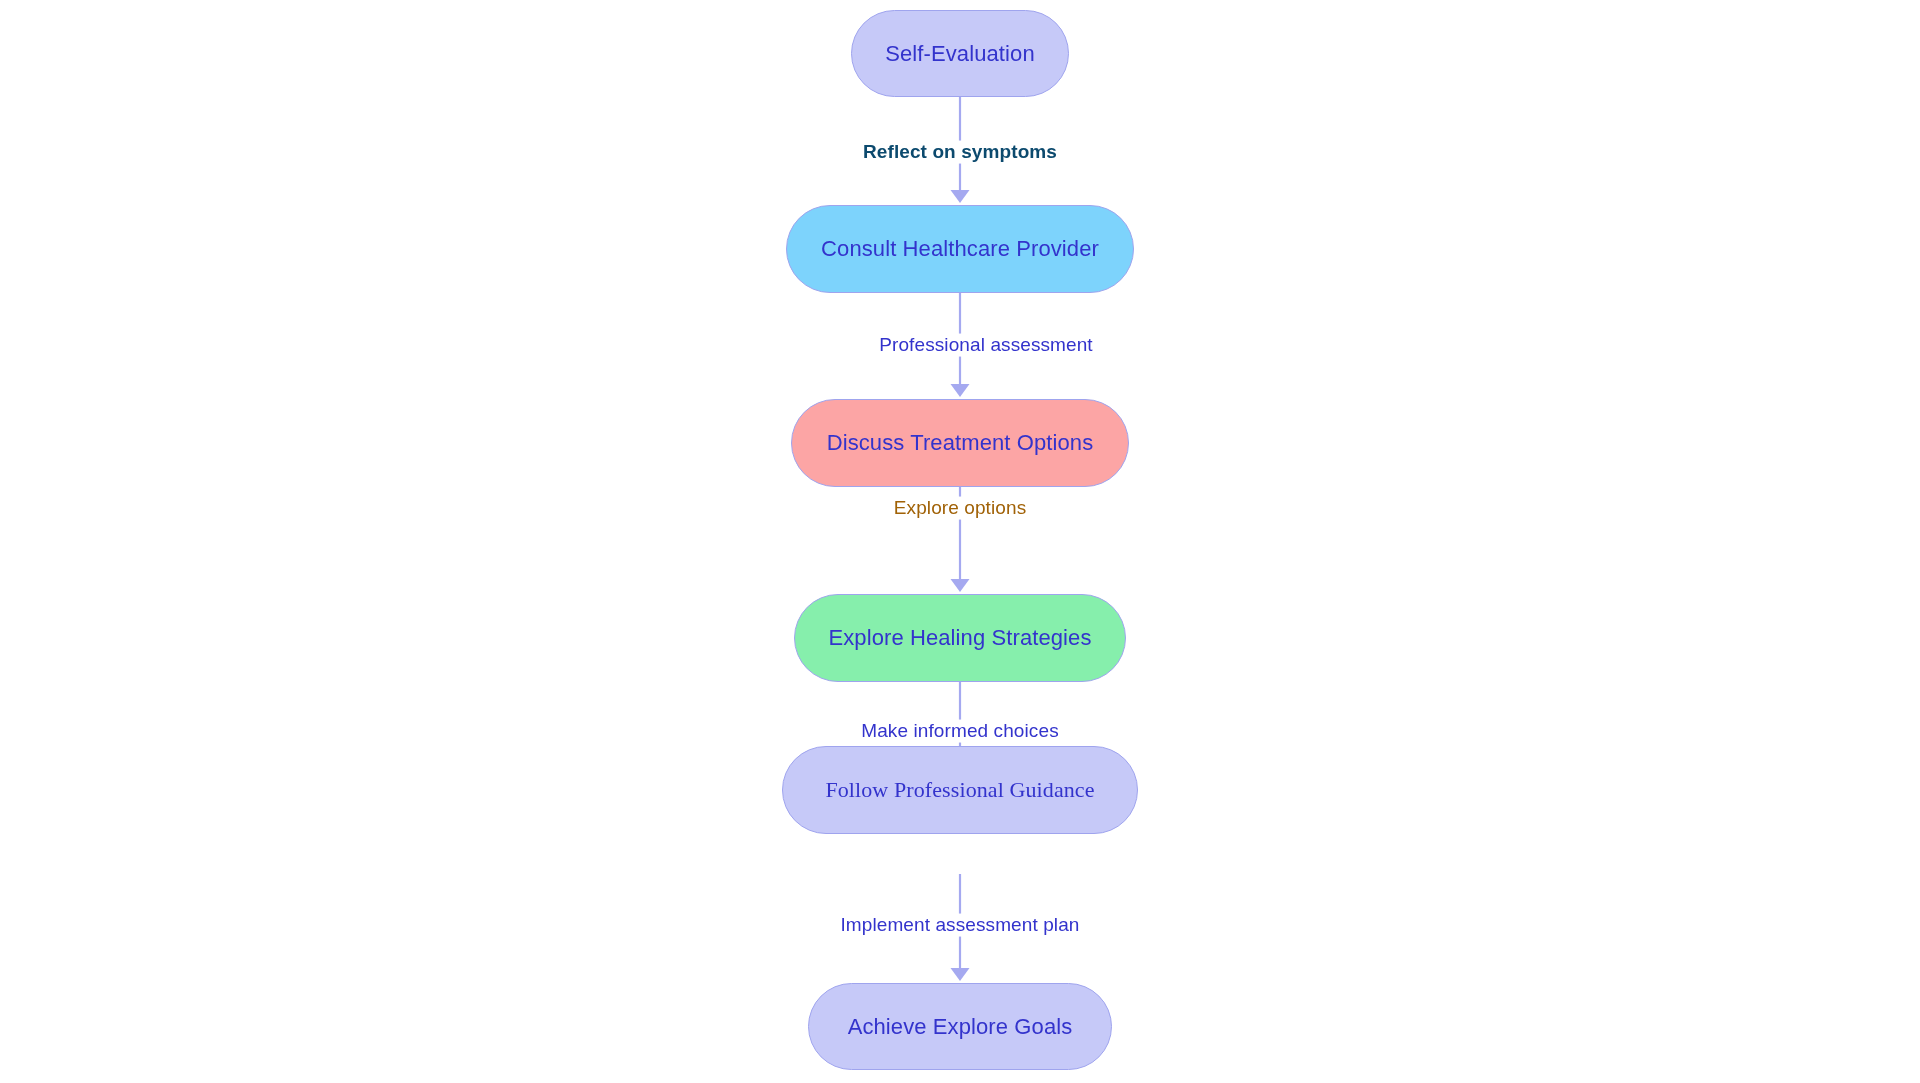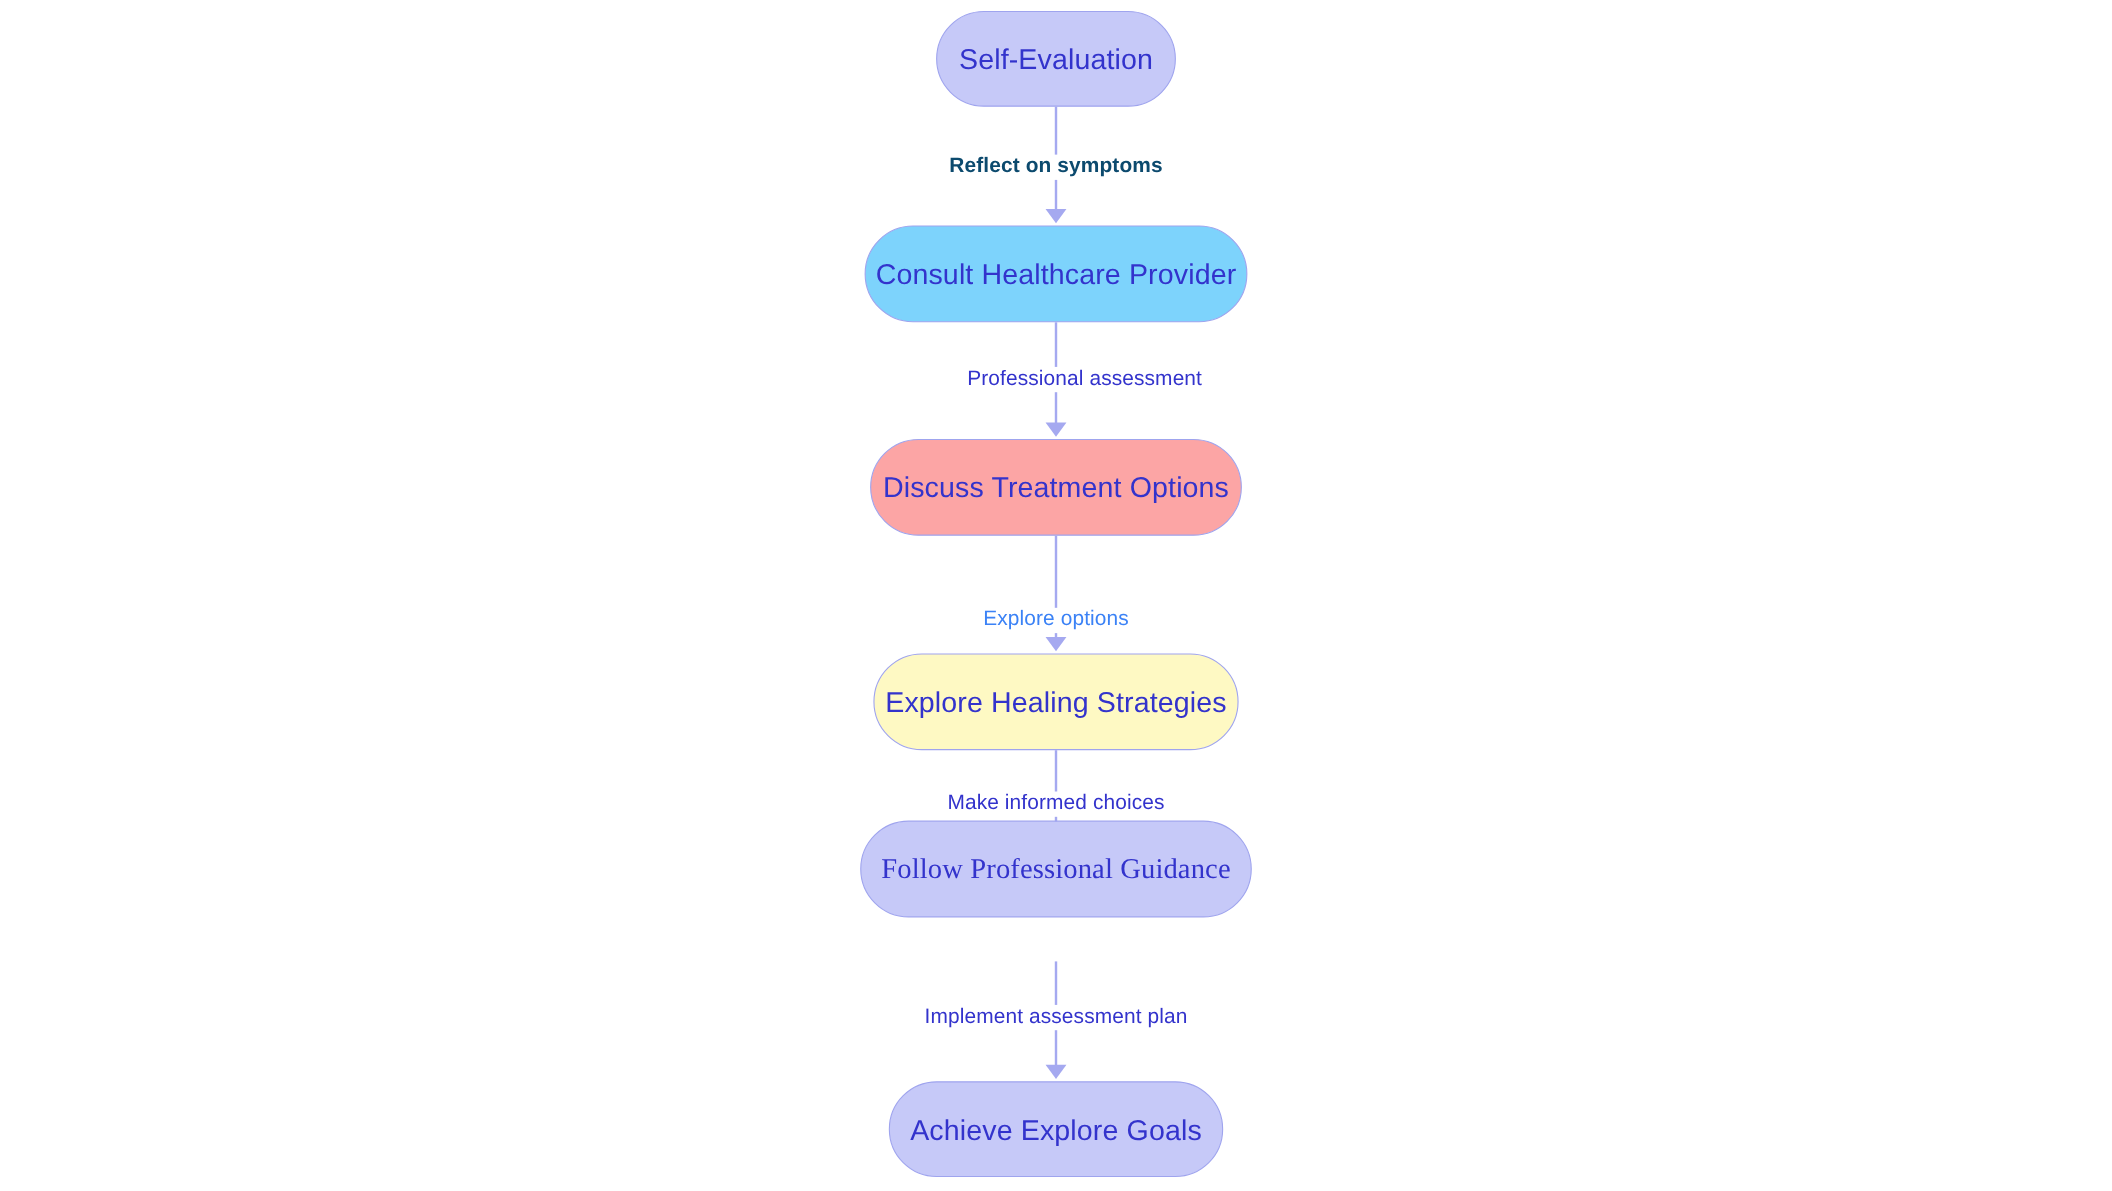--- a/index.html
+++ b/index.html
@@ -32,21 +32,21 @@
   .node {
     position: absolute;
     box-sizing: border-box;
     background: #c6c9f8;
     border: 1.6px solid #9fa4ee;
     border-radius: 44px;
     display: flex;
     align-items: center;
     justify-content: center;
     color: #3333cc;
-    font-size: 26px;
+    font-size: 22px;
     font-weight: 400;
     letter-spacing: 0.1px;
     white-space: nowrap;
     line-height: 1;
   }
   .edge-label {
     position: absolute;
     transform: translate(-50%, -50%);
     background: #ffffff;
     color: #3333cc;
@@ -87,30 +87,30 @@
   <div id="node-layer">
       <div class="node" style="left: 851px; top: 10px; width: 218px; height: 87px; background: rgb(198, 201, 248); border-color: rgb(159, 164, 238); color: rgb(51, 51, 204);">
         <span>Self-Evaluation</span>
       </div>
       <div class="node" style="left: 786px; top: 205px; width: 348px; height: 88px; background: #7dd3fc; border-color: rgb(159, 164, 238); color: rgb(51, 51, 204);">
         <span>Consult Healthcare Provider</span>
       </div>
       <div class="node" style="left: 791px; top: 399px; width: 338px; height: 88px; background: #fca5a5; border-color: rgb(159, 164, 238); color: rgb(51, 51, 204);">
         <span>Discuss Treatment Options</span>
       </div>
-      <div class="node" style="left: 794px; top: 594px; width: 332px; height: 88px; background: #fef9c3; border-color: rgb(159, 164, 238); color: rgb(51, 51, 204);">
+      <div class="node" style="left: 794px; top: 594px; width: 332px; height: 88px; background: #86efac; border-color: rgb(159, 164, 238); color: rgb(51, 51, 204);">
         <span>Explore Healing Strategies</span>
       </div>
       <div class="node" style="left: 782px; top: 746px; width: 356px; height: 88px; background: rgb(198, 201, 248); border-color: rgb(159, 164, 238); color: rgb(51, 51, 204); font-family: Liberation Serif, serif;">
         <span>Follow Professional Guidance</span>
       </div>
       <div class="node" style="left: 808px; top: 983px; width: 304px; height: 87px; background: rgb(198, 201, 248); border-color: rgb(159, 164, 238); color: rgb(51, 51, 204);">
         <span>Achieve Explore Goals</span>
       </div>
     </div>
   <div id="label-layer">
       <div class="edge-label" style="left: 960px; top: 152px; color: #0c4a6e; font-weight: bold;">Reflect on symptoms</div>
       <div class="edge-label" style="left: 960px; top: 345px; color: rgb(51, 51, 204); margin-left: 26px;">Professional assessment</div>
-      <div class="edge-label" style="left: 960px; top: 564px; color: #3b82f6;">Explore options</div>
+      <div class="edge-label" style="left: 960px; top: 508px; color: #a16207;">Explore options</div>
       <div class="edge-label" style="left: 960px; top: 731px; color: rgb(51, 51, 204);">Make informed choices</div>
       <div class="edge-label" style="left: 960px; top: 925px; color: rgb(51, 51, 204);">Implement assessment plan</div>
     </div>
 </div>
 
 </body></html>

